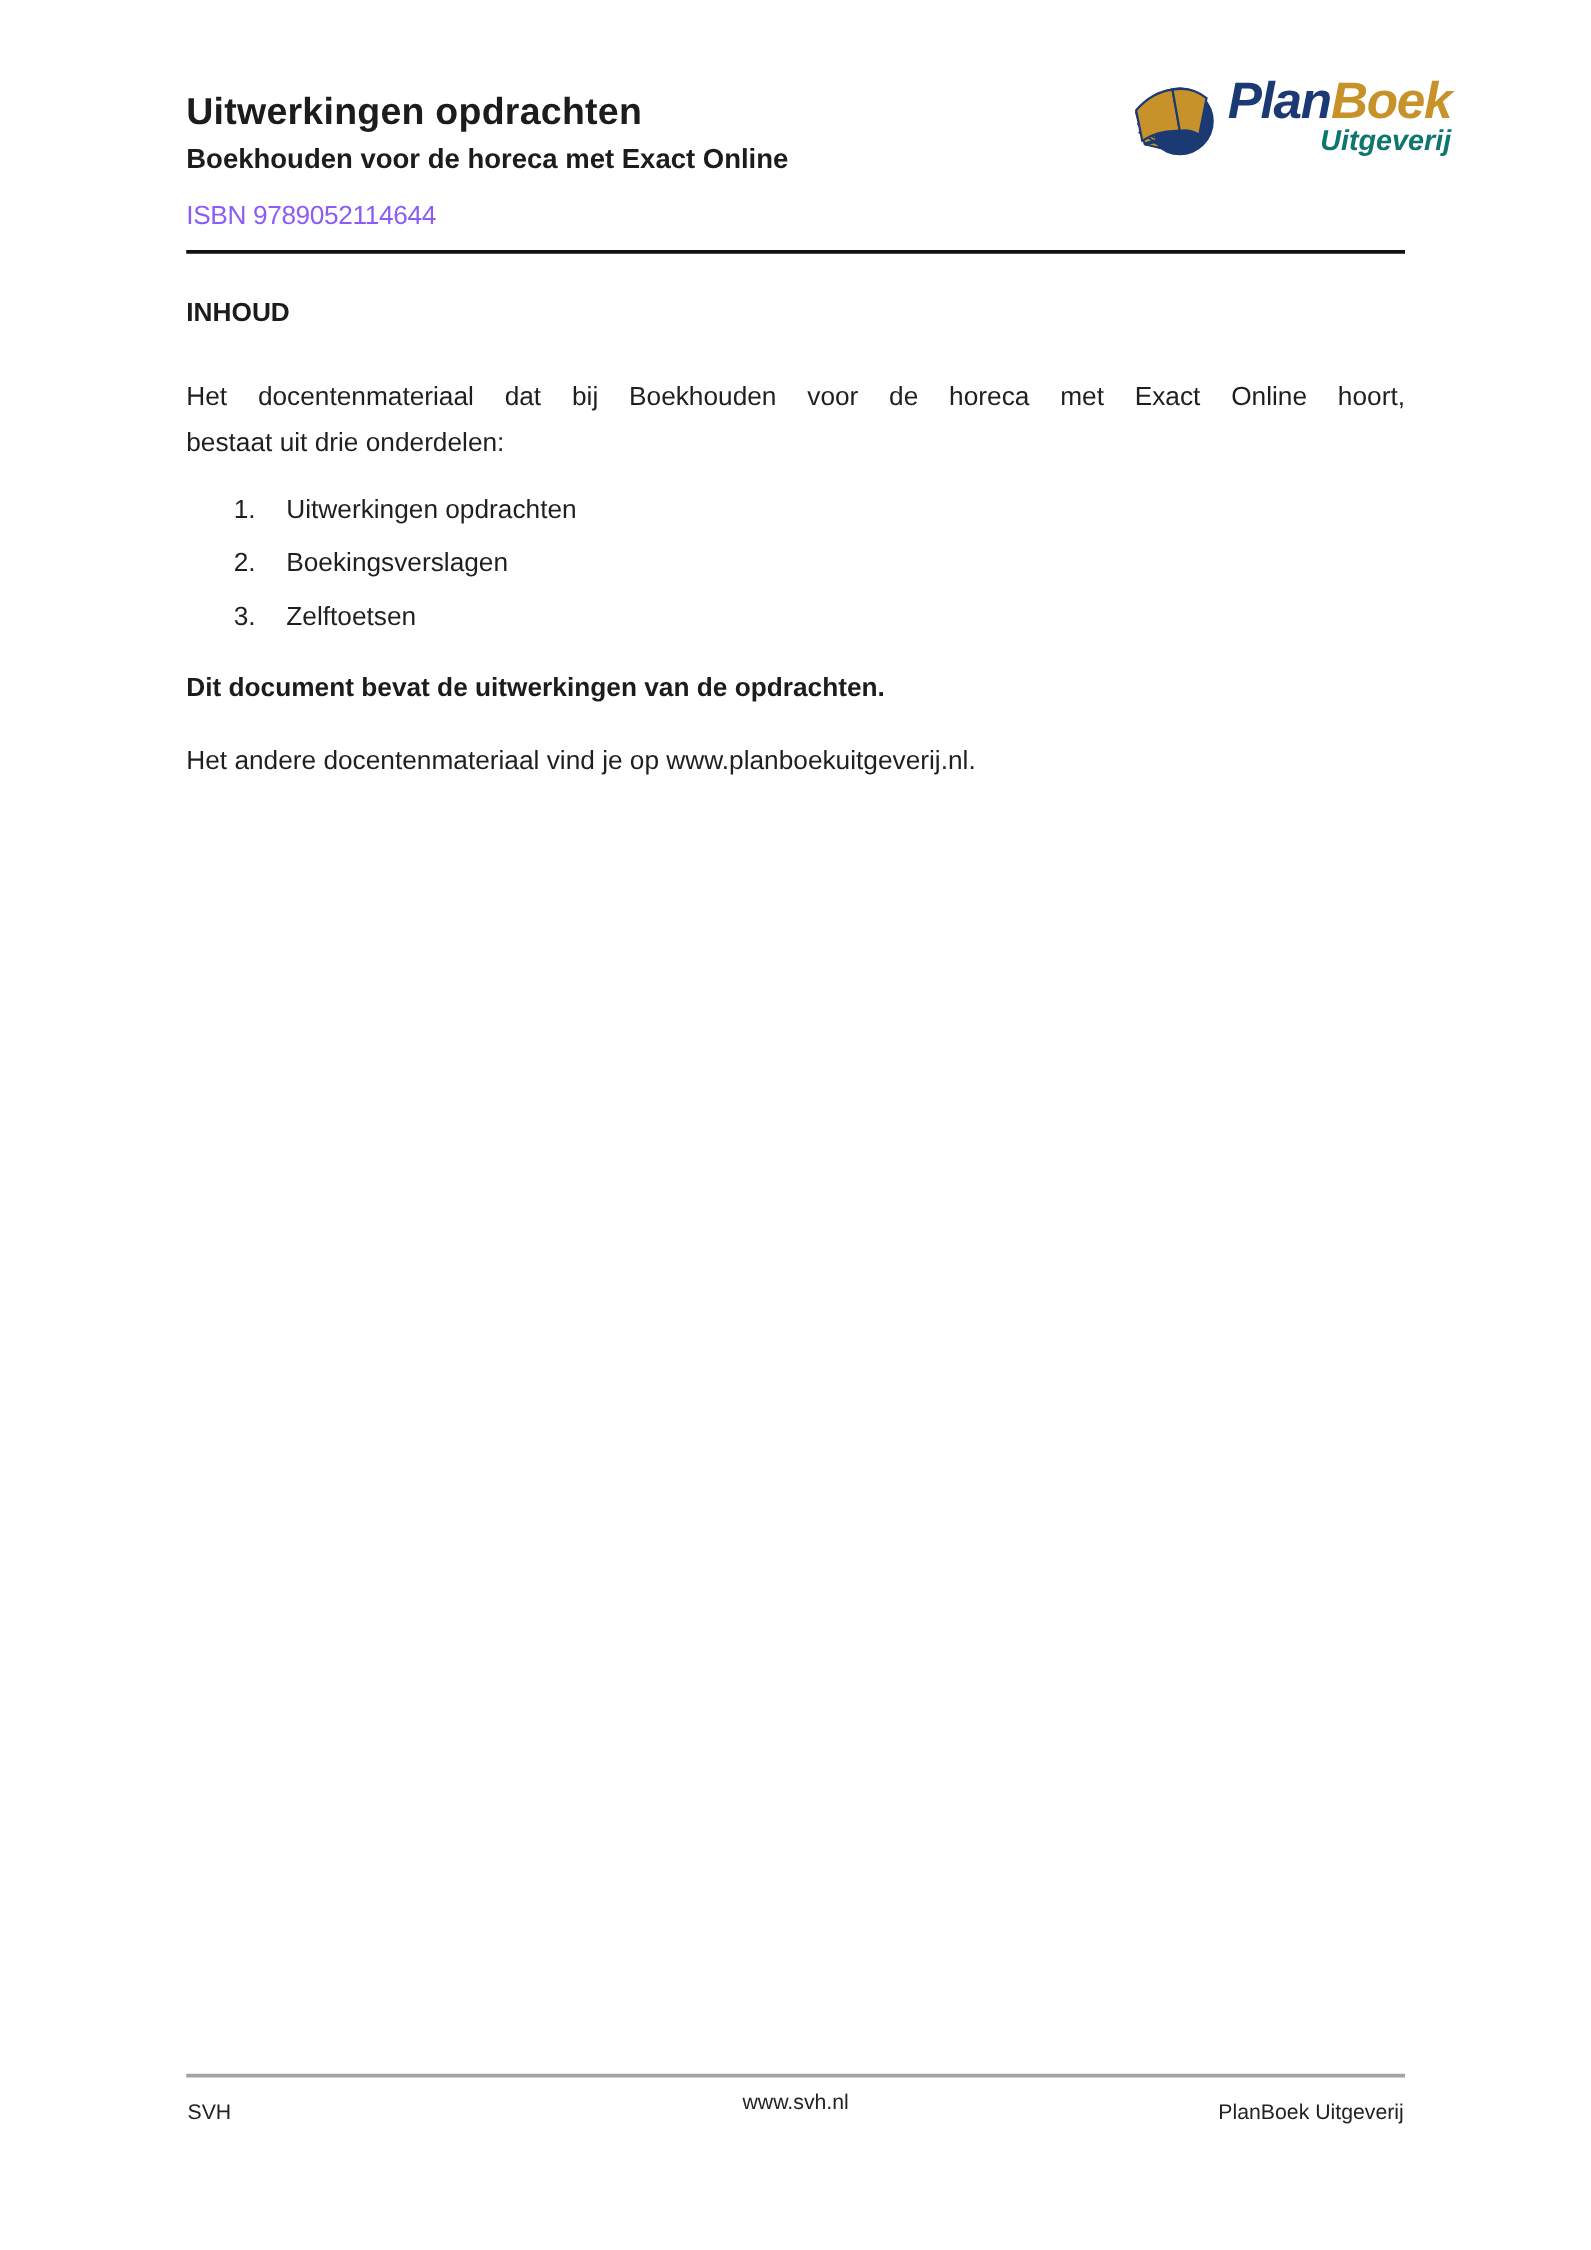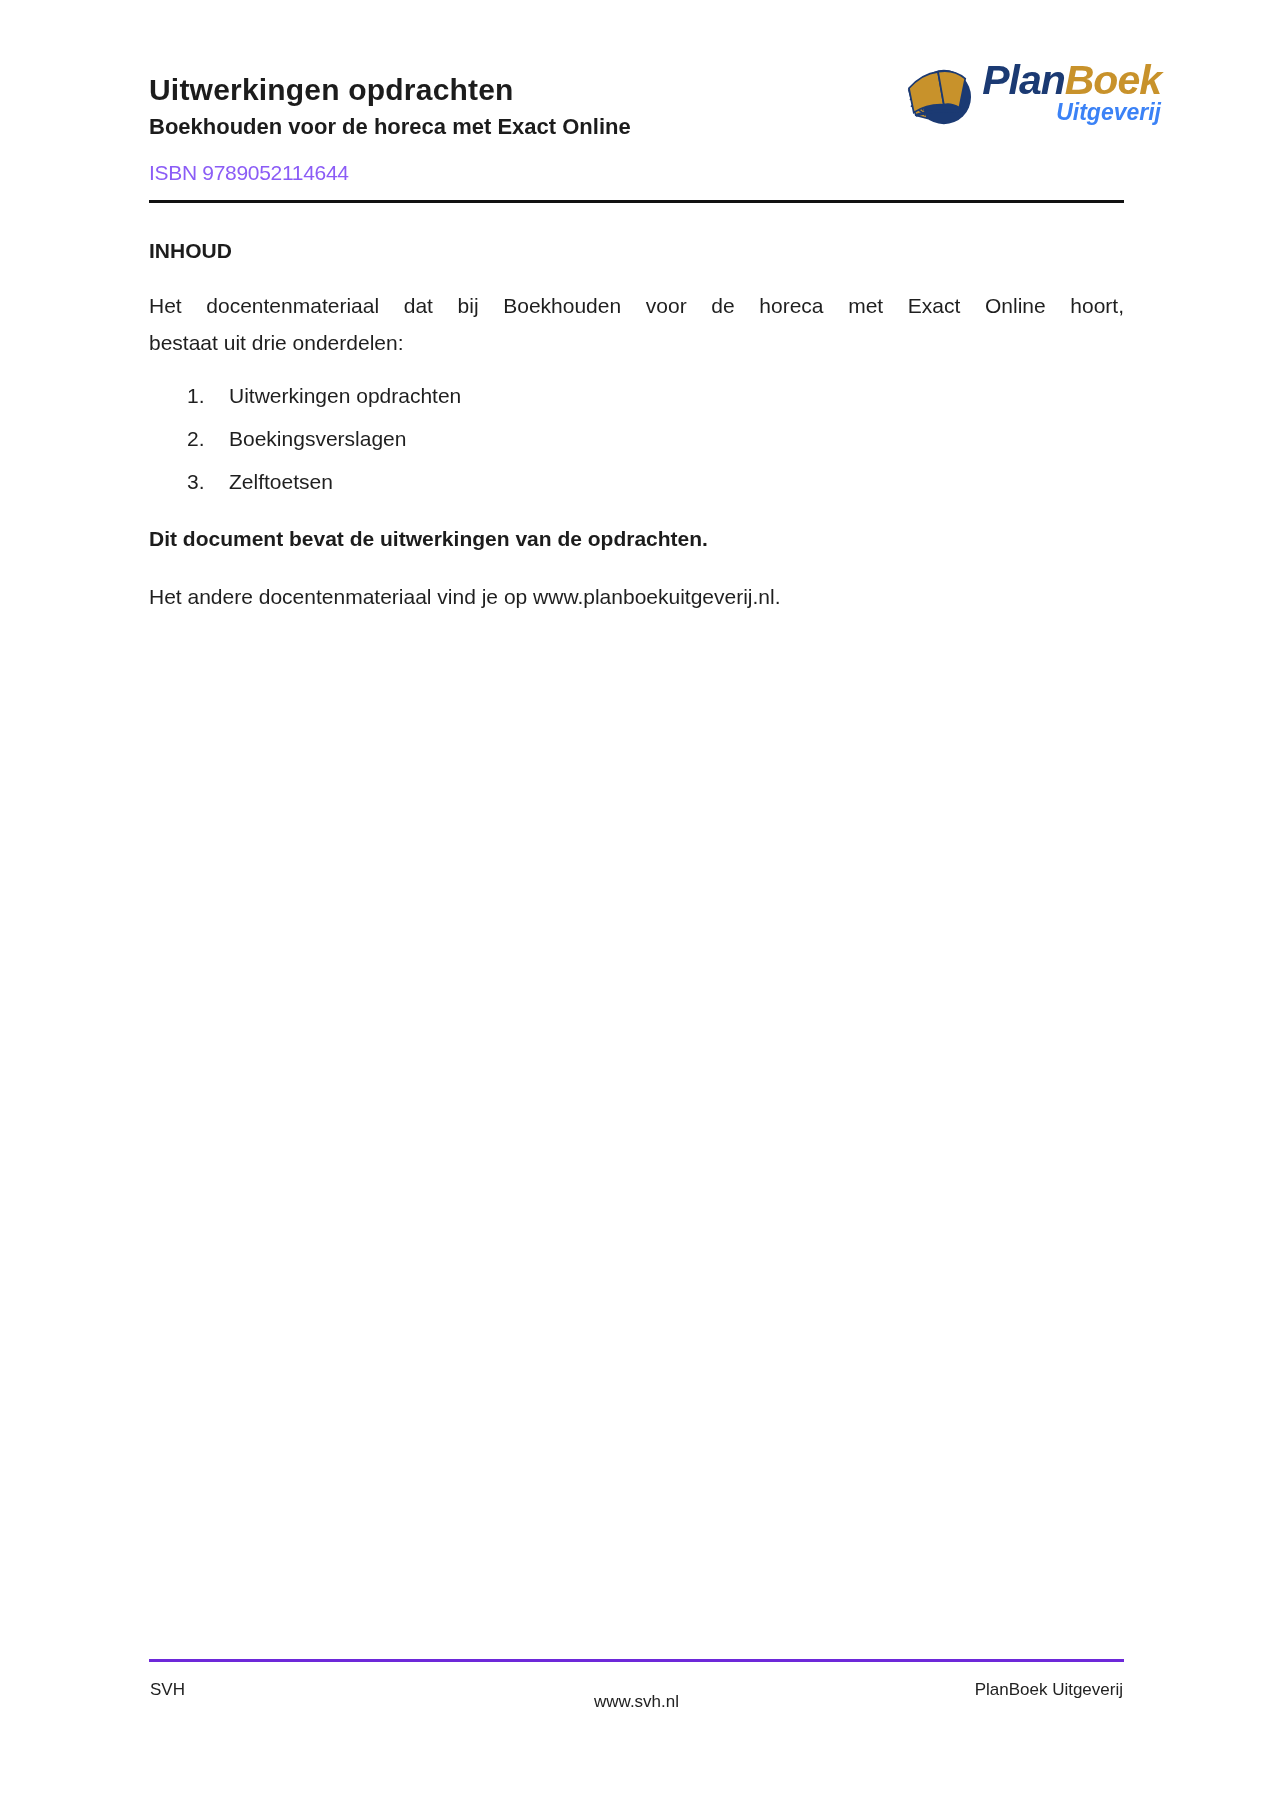--- a/index.html
+++ b/index.html
@@ -48,39 +48,39 @@
   }
   .logo-sub {
     font-size: 23px; line-height: 25px; font-style: italic; font-weight: 600;
     margin-top: -2px; letter-spacing: 0px;
   }
   
   .section-heading {
     margin-top: 34px;
     font-size: 21px; line-height: 28px; font-weight: bold; color: #1c1c1c;
   }
-  .intro { margin-top: 22px; width: 975px; }
+  .intro { margin-top: 34px; width: 975px; }
   .intro-line1 {
     font-size: 21px; line-height: 37px;
     text-align: justify; text-align-last: justify;
   }
   .intro-line2 { font-size: 21px; line-height: 37px; }
   .num-list { margin-top: 22px; margin-left: 38px; }
   .num-item { display: flex; font-size: 21px; line-height: 26px; margin-bottom: 17px; }
   .num-item .num { width: 42px; flex: 0 0 42px; }
   .emphasis {
     margin-top: 30px;
     font-size: 21px; line-height: 28px; font-weight: bold; color: #1c1c1c;
   }
   .closing { margin-top: 30px; font-size: 21px; line-height: 28px; }
   
   .footer {
     position: absolute; left: 149px; top: 1659px; width: 975px;
-    border-top: 3px solid #6d28d9;
-    padding-top: 29px;
+    border-top: 3px solid #a3a3a3;
+    padding-top: 9px;
     font-size: 17px; line-height: 22px; color: #222;
   }
   .footer-left  { position: absolute; left: 1px;  top: 17px; }
   .footer-right { position: absolute; right: 1px; top: 17px; }
   .footer-center { text-align: center; }
 </style>
 </head>
 <body>
 
 <div class="page">
@@ -101,21 +101,21 @@
       <path d="M4 33 Q13 38 18 45" fill="none" stroke="#1b3a73" stroke-width="1.6"></path>
 
       <path d="M3 22 Q16 7 33 5 L39 39 Q22 38 8 47 Z" fill="#c8922b" stroke="#1b3a73" stroke-width="1.8"></path>
 
       <path d="M33 5 Q49 2 61 12 L55 42 Q46 37 39 39 Z" fill="#c8922b" stroke="#1b3a73" stroke-width="1.8"></path>
 
       <path d="M10 50 Q30 43 52 46 Q60 44 63 36" fill="none" stroke="#1b3a73" stroke-width="3"></path>
     </svg>
     <div class="logo-text">
       <div class="logo-word"><span style="color:#1b3a73">Plan</span><span style="color:#c8922b">Boek</span></div>
-      <div class="logo-sub" style="color:#3b82f6">Uitgeverij</div>
+      <div class="logo-sub" style="color:#0f766e">Uitgeverij</div>
     </div>
   </div>
 
   <div>
     <div class="section-heading">INHOUD</div>
 
     <div class="intro">
       <div class="intro-line1">Het docentenmateriaal dat bij Boekhouden voor de horeca met Exact Online hoort,</div>
       <div class="intro-line2">bestaat uit drie onderdelen:</div>
     </div>

